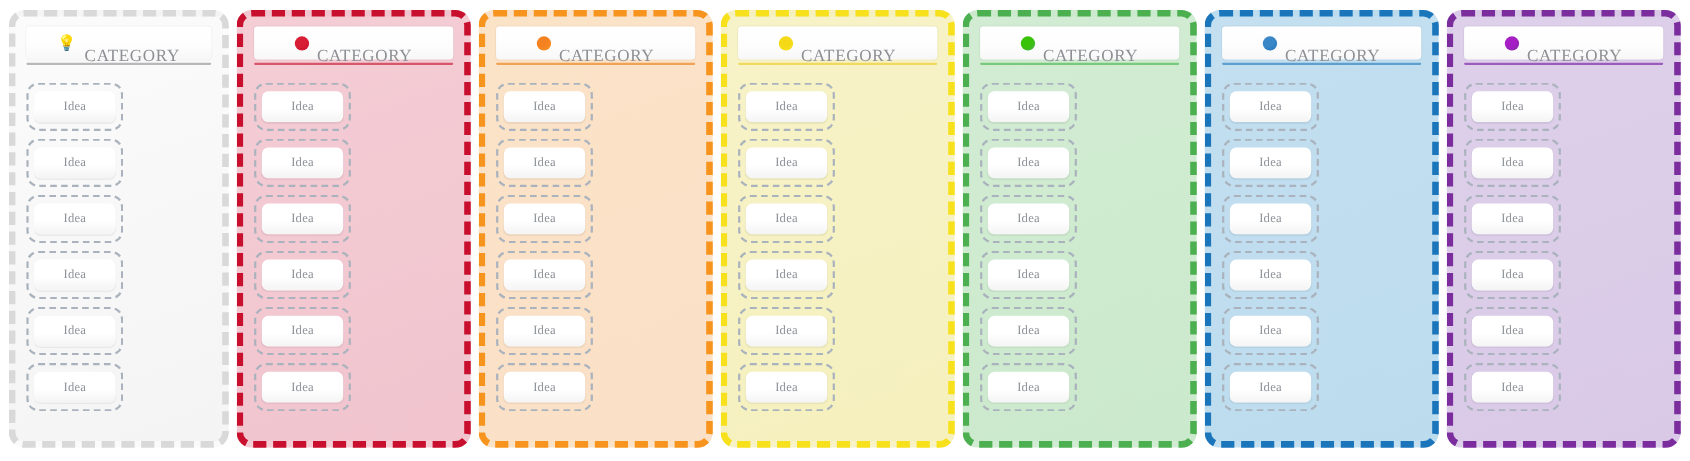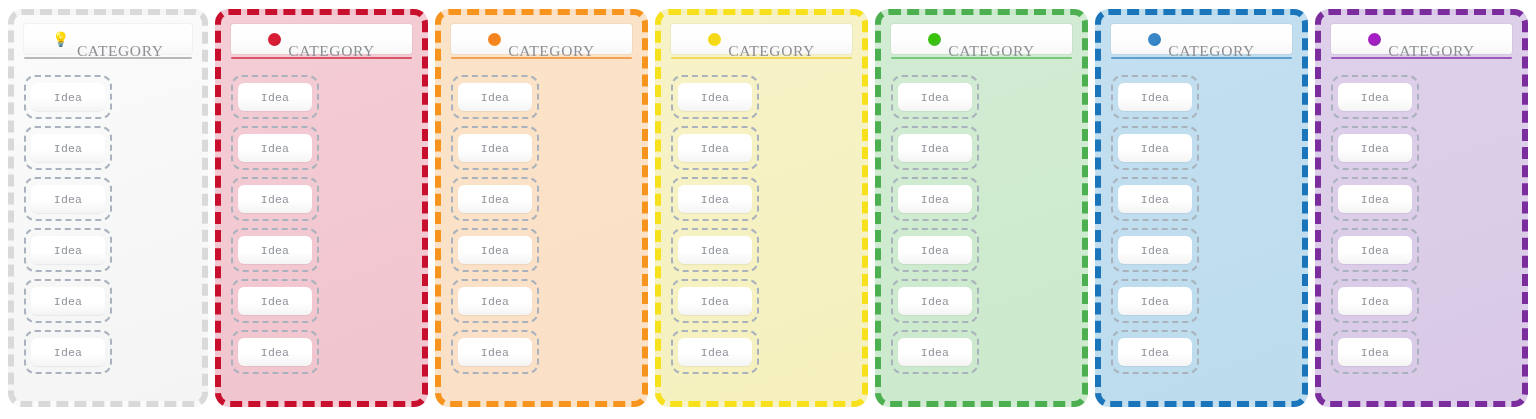--- a/index.html
+++ b/index.html
@@ -118,21 +118,21 @@
     height: 28px;
     background: linear-gradient(180deg,#ffffff 0%,#ffffff 55%,#f4f4f4 100%);
     border-radius: 6px;
     display: flex;
     align-items: center;
     justify-content: center;
     box-shadow: 0 1px 1px rgba(0,0,0,0.06);
   }
 
   .card .card-label {
-    font-family: Liberation Mono, monospace;
+    font-family: Liberation Serif, serif;
     font-size: 11.5px;
     color: #8e9299;
     letter-spacing: 0.2px;
     white-space: nowrap;
   }
 </style>
 </head>
 <body>
 
 <div id="board" style="padding-left: 8px; padding-right: 8px;">

